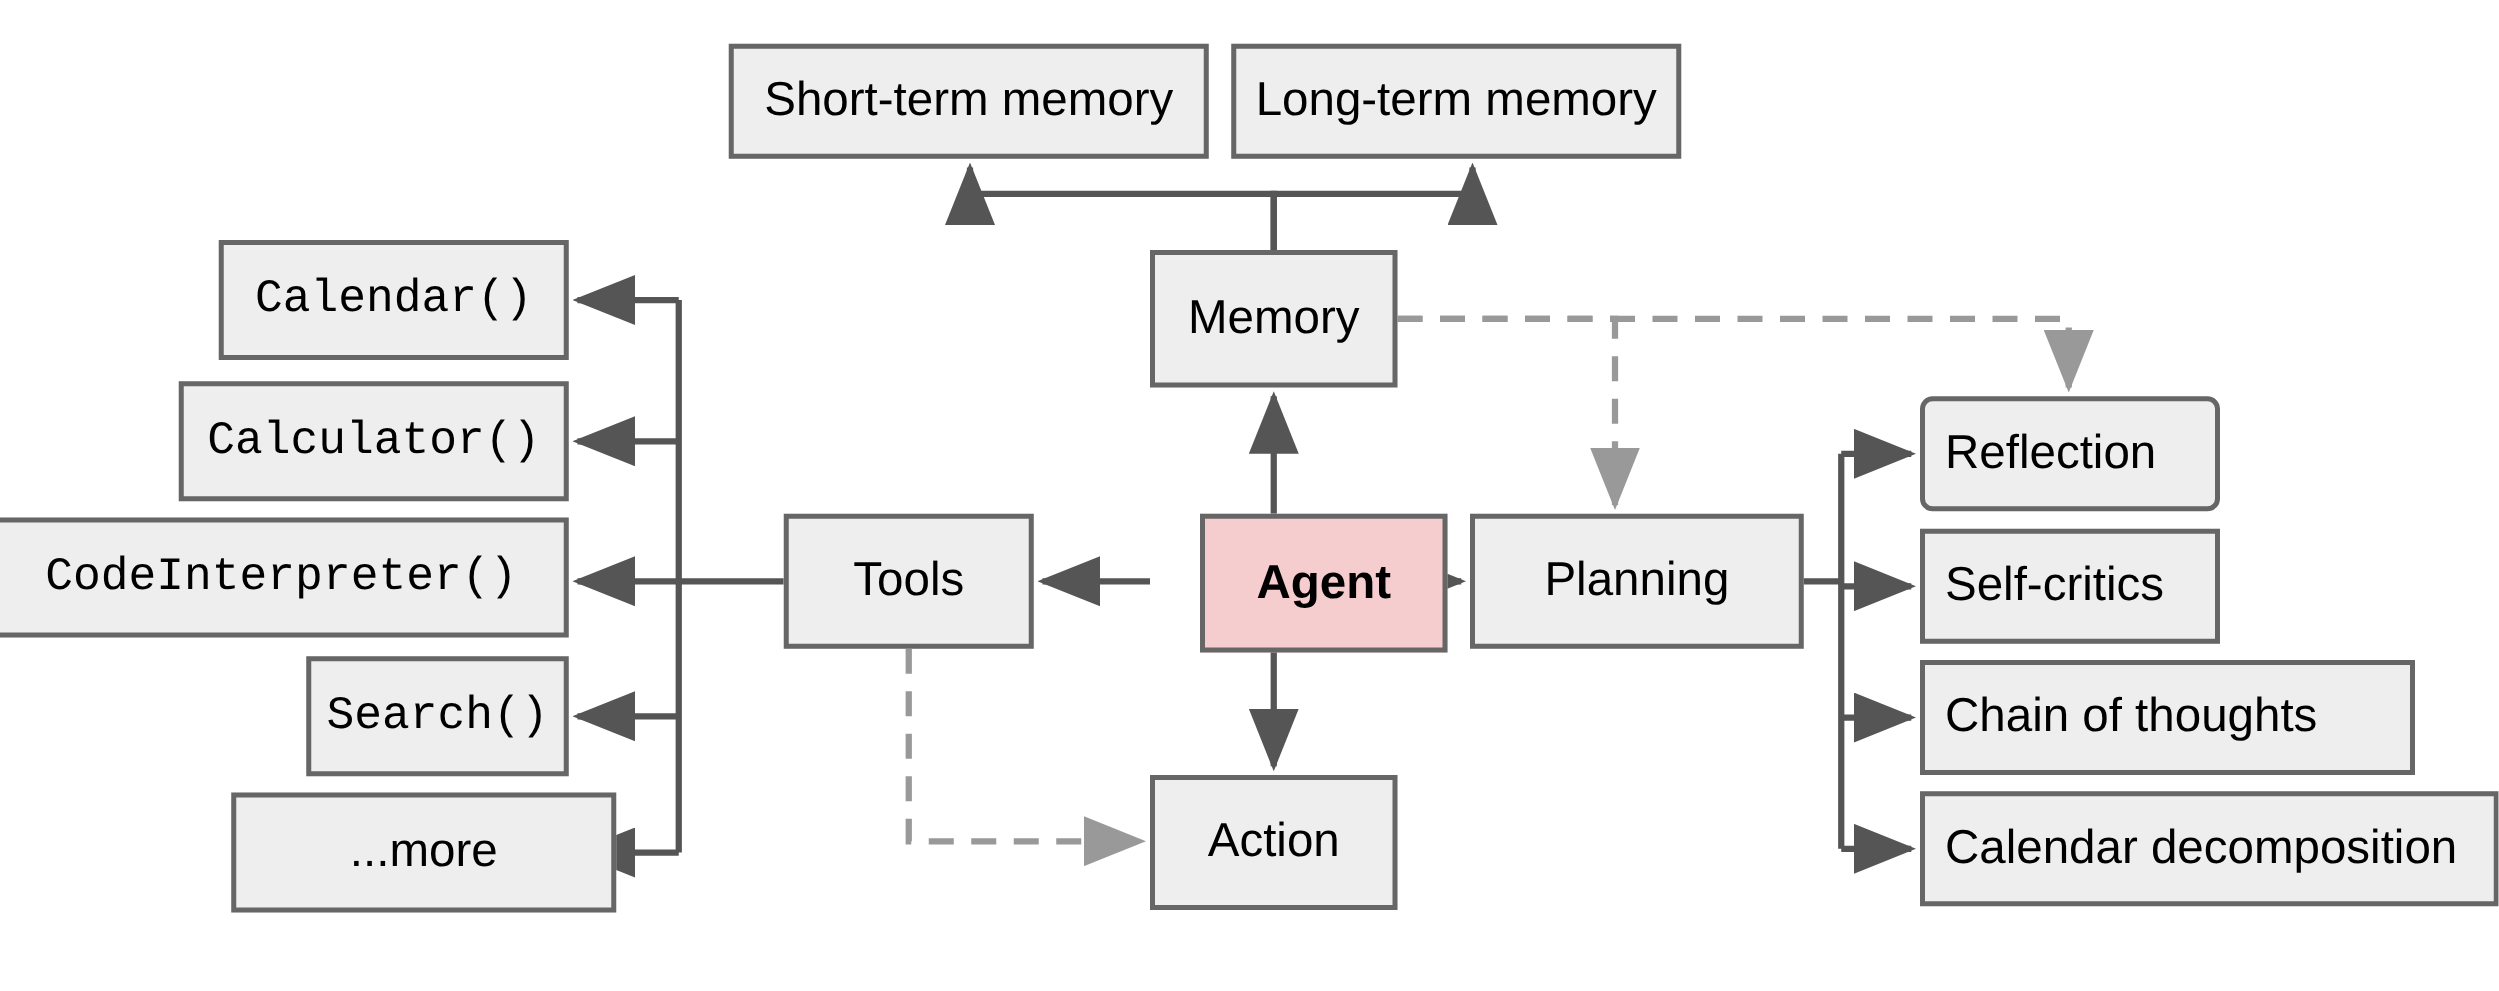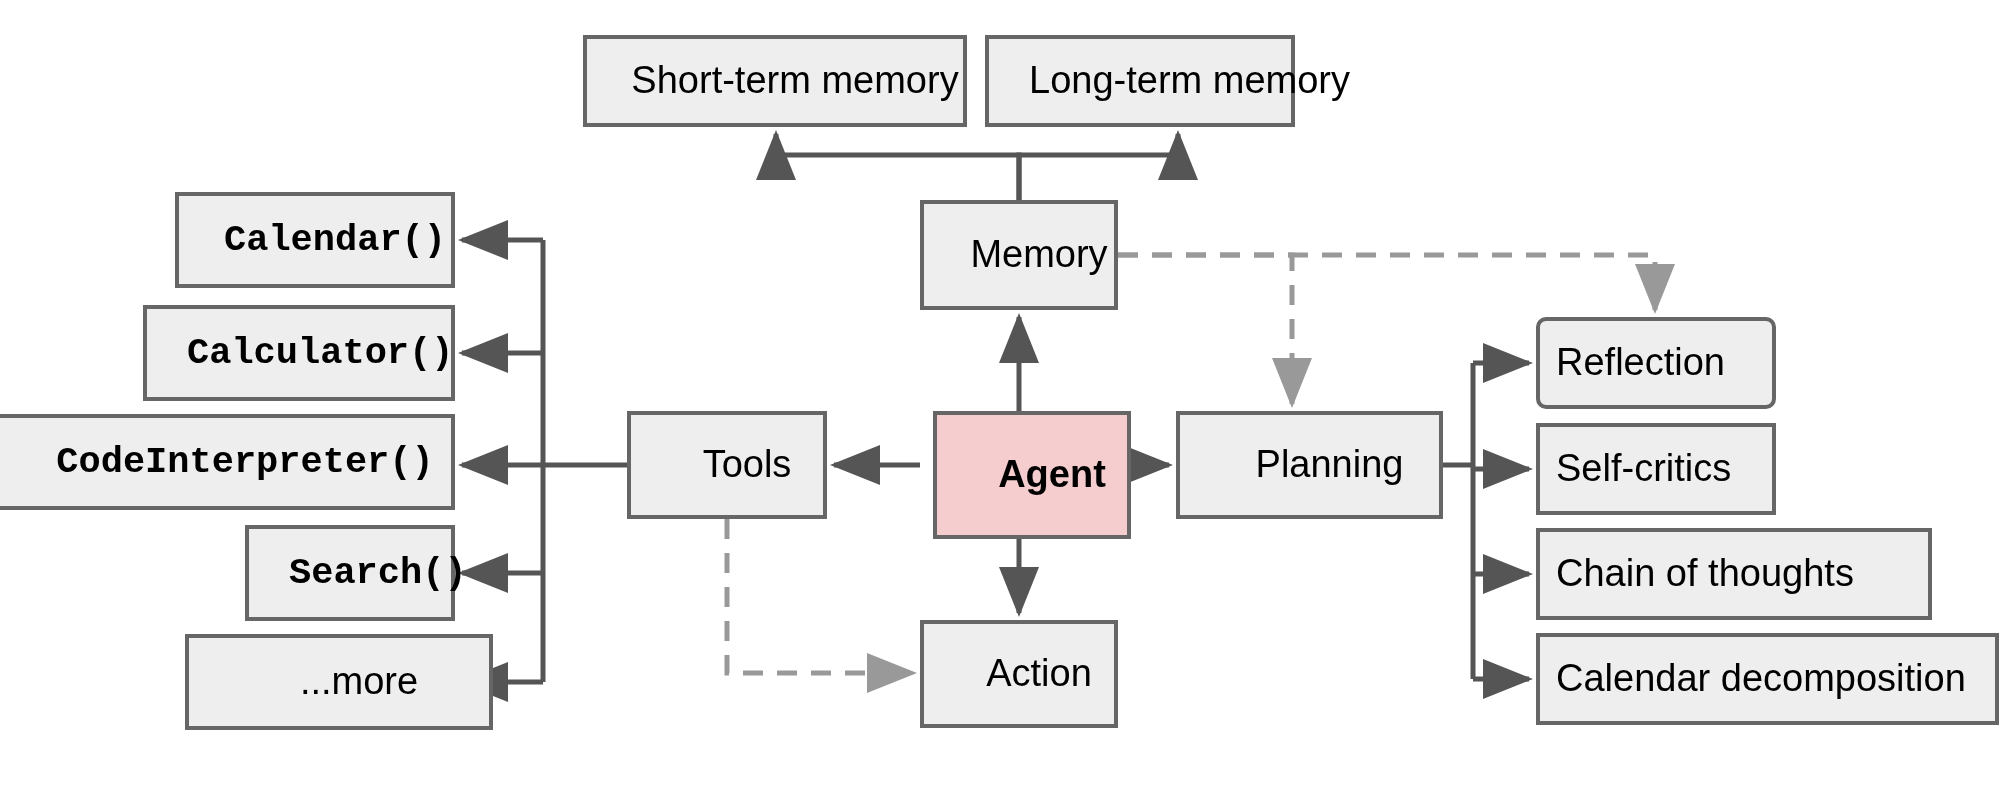--- a/index.html
+++ b/index.html
@@ -32,25 +32,25 @@
     display: flex;
     align-items: center;
     color: #000000;
     z-index: 5;
   }
   .node .label {
     width: 100%;
     line-height: 1.1;
     white-space: nowrap;
   }
-  .center-text .label { text-align: center; padding-left: 40px; }
+  .center-text .label { text-align: center; }
   .left-text .label { text-align: left; padding-left: 16px; }
 
   .sans  { font-family: "Liberation Sans", sans-serif; font-size: 38px; }
-  .mono  { font-family: "Liberation Mono", "DejaVu Sans Mono", monospace; font-size: 37px; font-weight: bold; letter-spacing: 0px; }
+  .mono  { font-family: "Liberation Mono", "DejaVu Sans Mono", monospace; font-size: 37px; font-weight: normal; letter-spacing: 0px; }
   .agent-node {
     background: #f5cdce;
   }
   .agent-node .label { font-weight: bold; }
 </style>
 </head>
 <body>
 
 <div id="canvas">
 
@@ -100,21 +100,21 @@
       <path d="M 1118,255 L 1655,255 L 1655,310" marker-end="url(#ah-dash)"></path>
 
       <path d="M 727,519 L 727,673 L 913,673" marker-end="url(#ah-dash)"></path>
     </g>
   </svg>
 
   <div class="node center-text sans" style="left:583px; top:35px; width:384px; height:92px;">
     <span class="label">Short-term memory</span>
   </div>
 
-  <div class="node center-text sans" style="left:985px; top:35px; width:310px; height:92px;">
+  <div class="node center-text sans" style="left:985px; top:35px; width:360px; height:92px;">
     <span class="label">Long-term memory</span>
   </div>
 
   <div class="node center-text sans" style="left:920px; top:200px; width:198px; height:110px;">
     <span class="label">Memory</span>
   </div>
 
   <div class="node center-text mono" style="left:175px; top:192px; width:280px; height:96px;">
     <span class="label">Calendar()</span>
   </div>
@@ -132,21 +132,21 @@
   </div>
 
   <div class="node center-text sans" style="left:185px; top:634px; width:308px; height:96px;">
     <span class="label">...more</span>
   </div>
 
   <div class="node center-text sans" style="left:627px; top:411px; width:200px; height:108px;">
     <span class="label">Tools</span>
   </div>
 
-  <div class="node center-text sans agent-node" style="left:933px; top:411px; width:198px; height:128px;">
+  <div class="node center-text sans agent-node" style="left:960px; top:411px; width:198px; height:111px;">
     <span class="label">Agent</span>
   </div>
 
   <div class="node center-text sans" style="left:920px; top:620px; width:198px; height:108px;">
     <span class="label">Action</span>
   </div>
 
   <div class="node center-text sans" style="left:1176px; top:411px; width:267px; height:108px;">
     <span class="label">Planning</span>
   </div>

